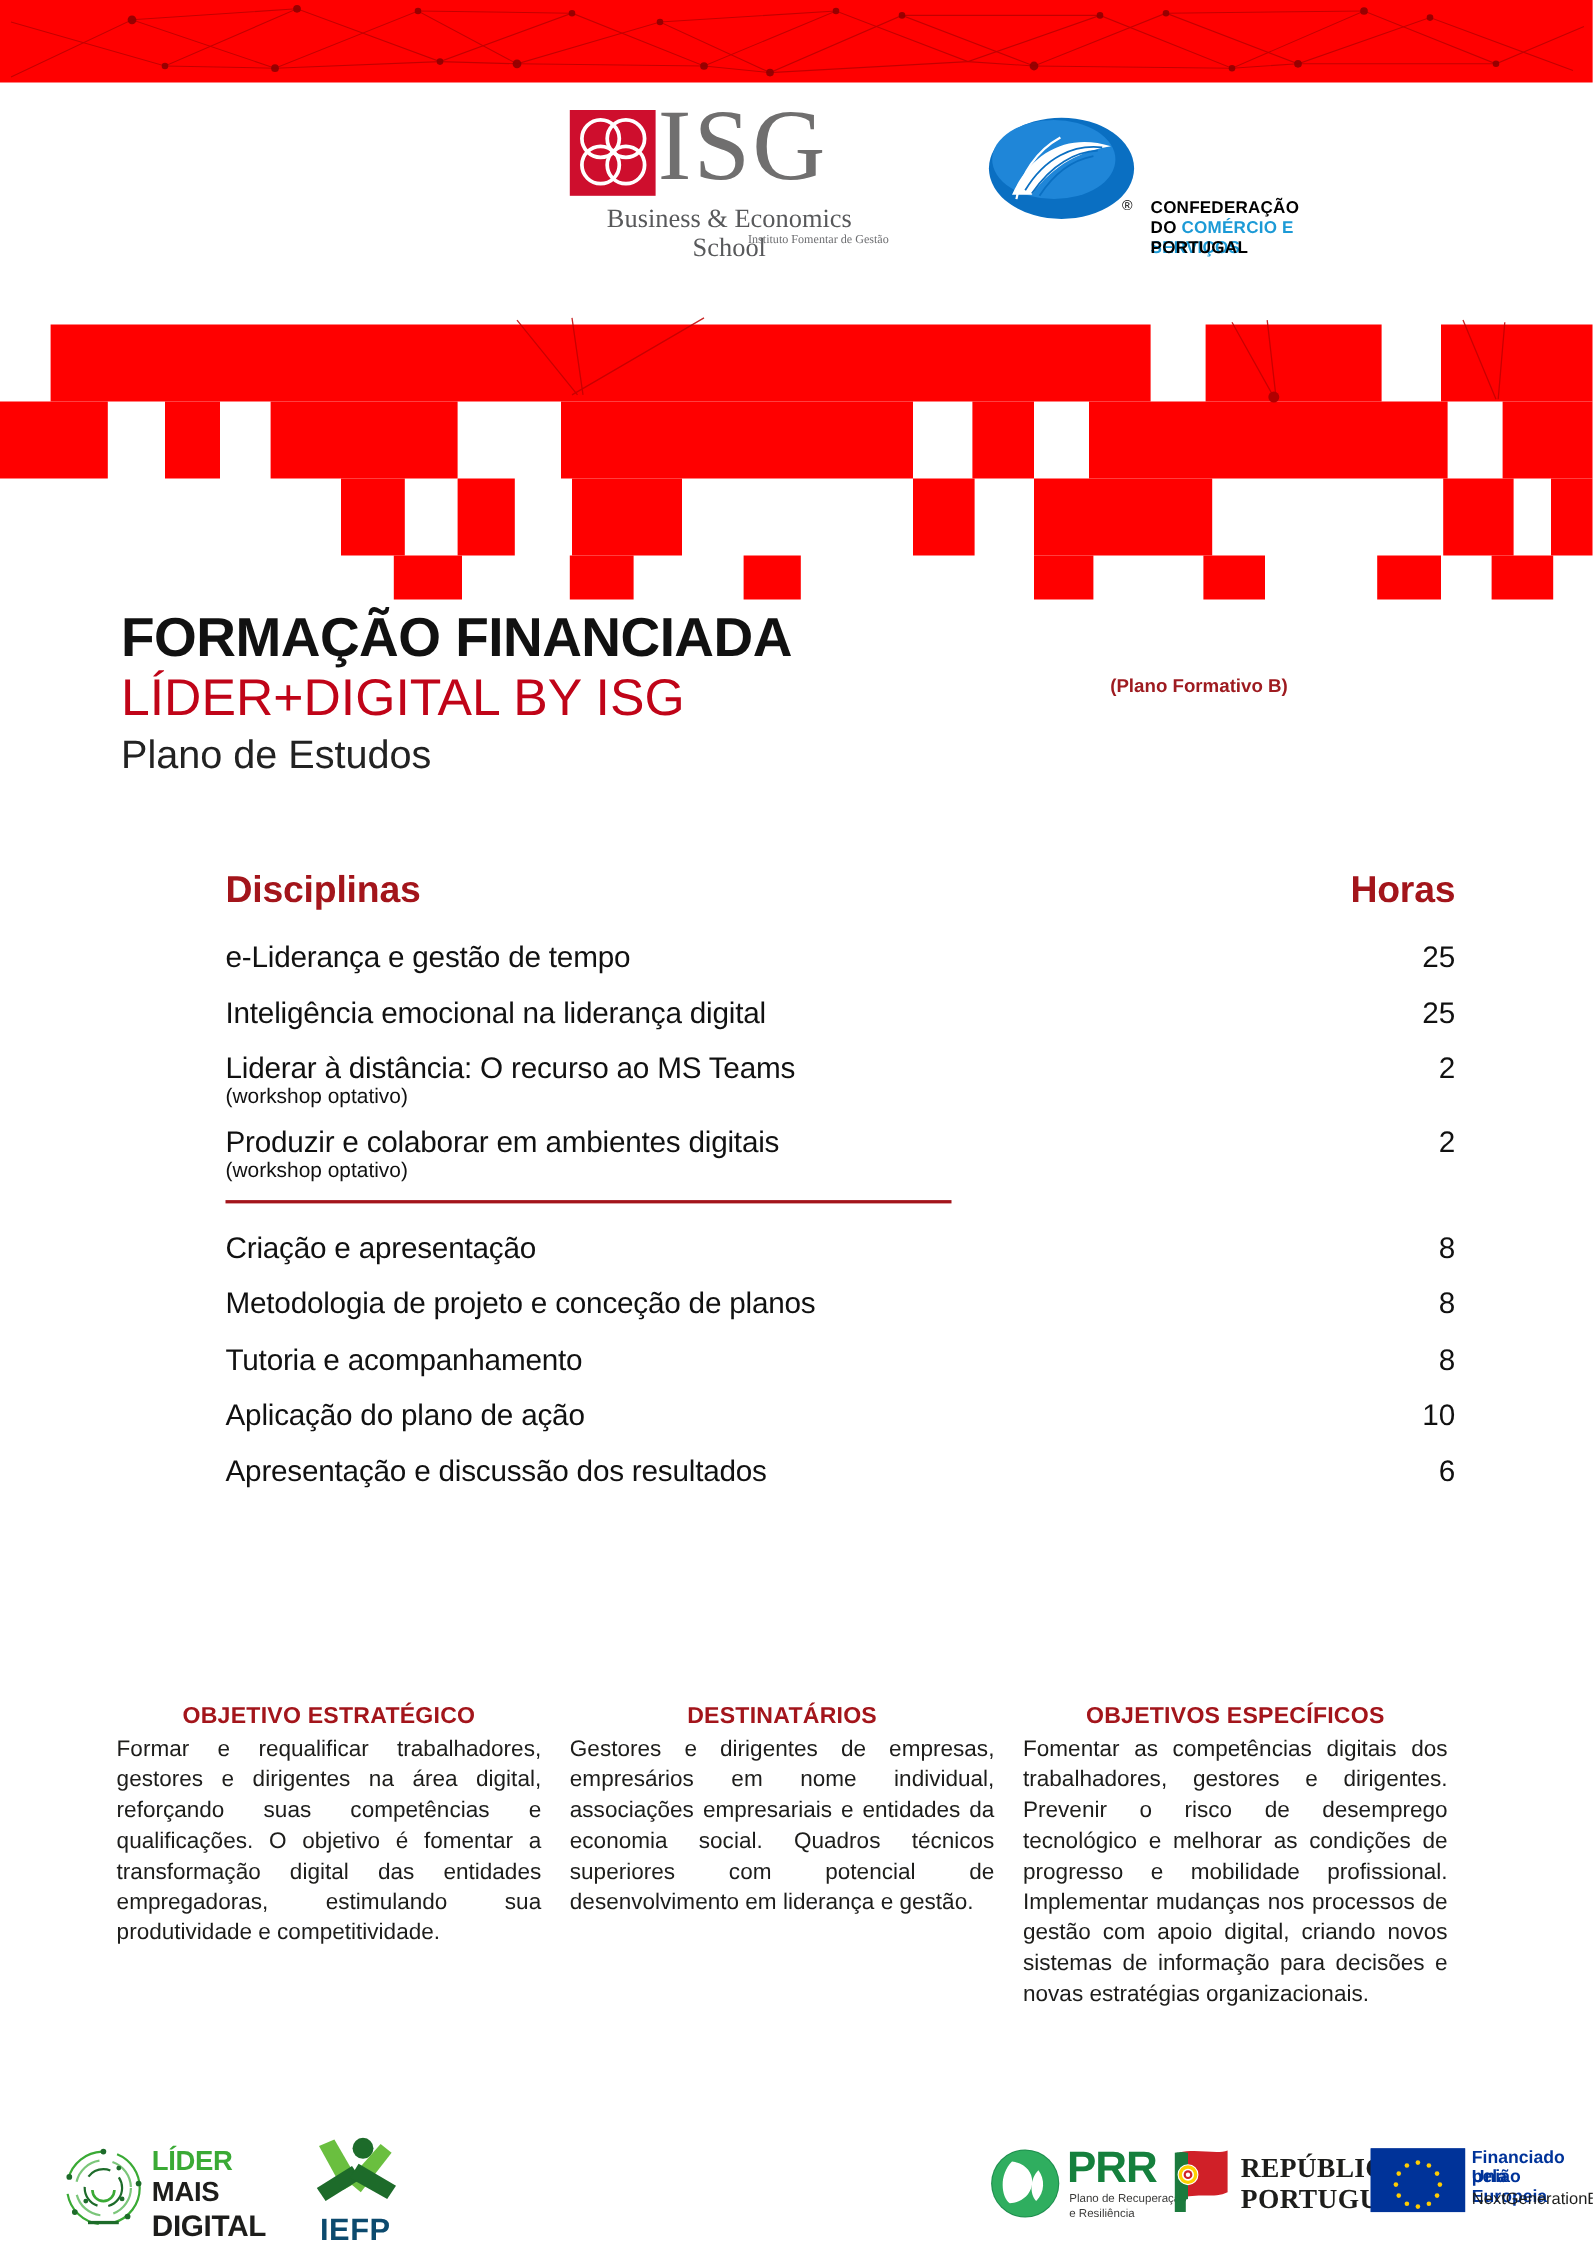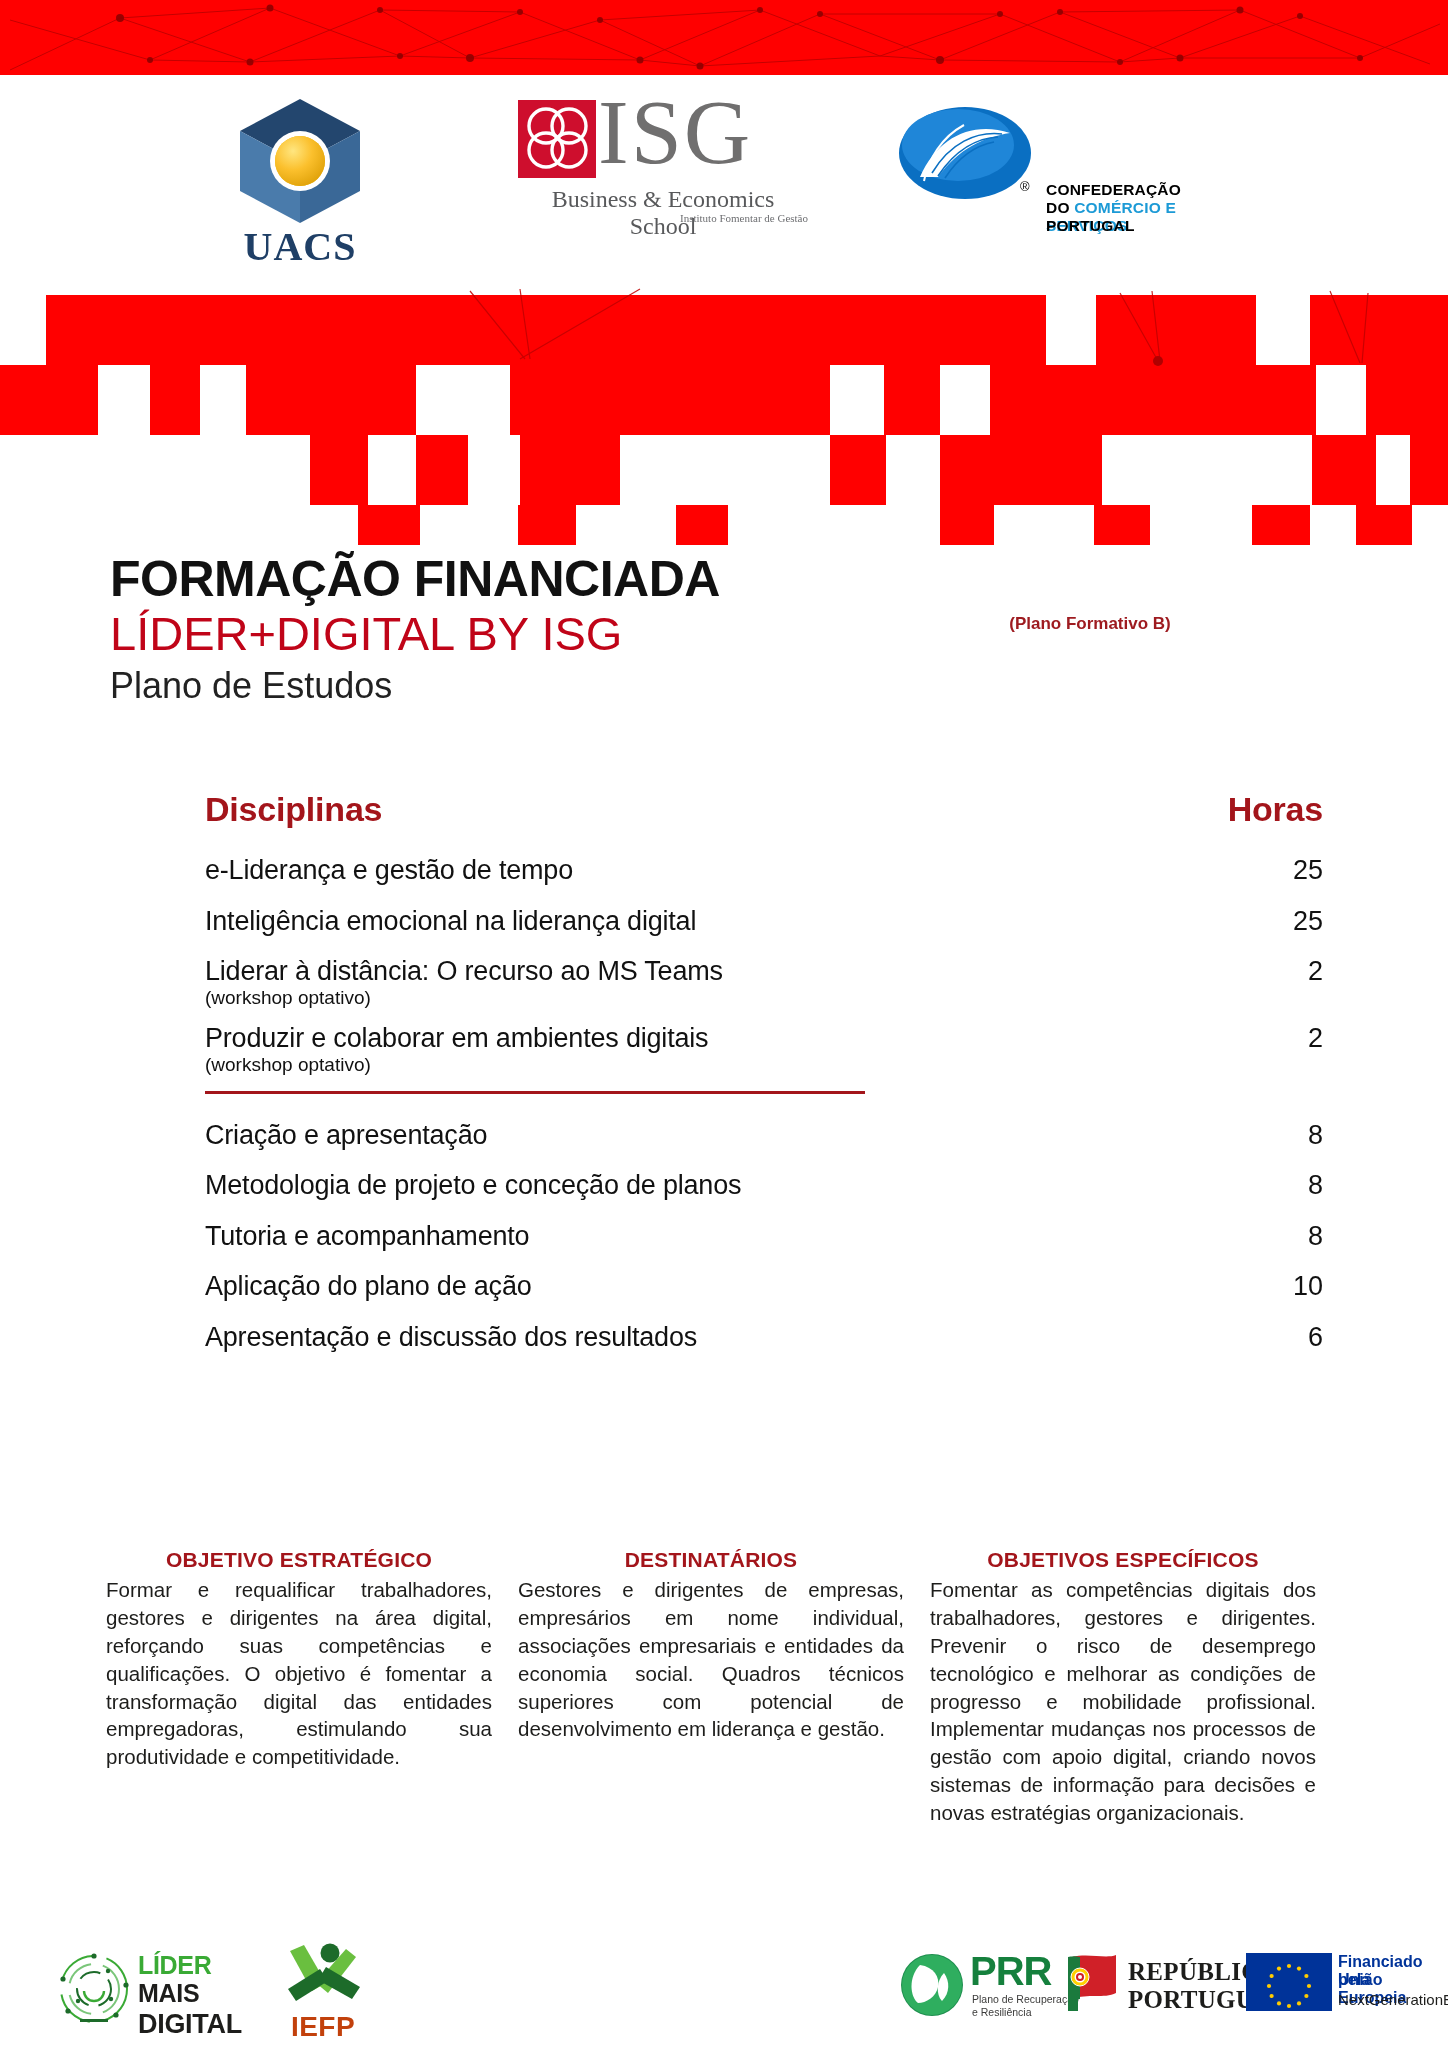--- a/index.html
+++ b/index.html
@@ -93,21 +93,21 @@
   .lmd { position:absolute; left:56px; top:20px; width:200px; height:90px; }
   .lmd-icon { position:absolute; left:0; top:6px; width:76px; height:76px; }
   .lmd-t1, .lmd-t2, .lmd-t3 { position:absolute; left:82px; font-weight:800; letter-spacing:-0.3px; line-height:1; }
   .lmd-t1 { top:8px;  font-size:25px; color:#3AAA35; }
   .lmd-t2 { top:36px; font-size:25px; color:#1d1d1b; }
   .lmd-t3 { top:66px; font-size:27px; color:#1d1d1b; }
 
   .iefp { position:absolute; left:268px; top:18px; width:110px; height:100px; }
   .iefp-mark { position:absolute; left:14px; top:0; width:82px; height:66px; }
   .iefp-label { position:absolute; left:0; top:68px; width:110px; text-align:center;
-                font-size:28px; font-weight:800; color:#c2410c; letter-spacing:0.5px; }
+                font-size:28px; font-weight:800; color:#0c4a6e; letter-spacing:0.5px; }
 
   .prr { position:absolute; left:900px; top:28px; width:220px; height:80px; }
   .prr-mark { position:absolute; left:0; top:0; width:64px; height:64px; }
   .prr-word { position:absolute; left:70px; top:-2px; font-size:40px; font-weight:800;
               color:#15803d; letter-spacing:-1px; line-height:1; }
   .prr-s1 { position:absolute; left:72px; top:40px; font-size:10.5px; color:#3c3c3b; }
   .prr-s2 { position:absolute; left:72px; top:53px; font-size:10.5px; color:#3c3c3b; }
 
   .rep { position:absolute; left:1066px; top:28px; width:230px; height:70px; }
   .rep-flag { position:absolute; left:0; top:0; width:52px; height:62px; }
@@ -155,38 +155,20 @@
         <circle cx="1000" cy="14" r="3"></circle>
       <circle cx="1120" cy="62" r="3"></circle>
         <circle cx="1240" cy="10" r="3.5"></circle>
       <circle cx="1360" cy="58" r="3"></circle>
     </g>
   </svg>
 </div>
 
 <div class="logo-strip">
 
-  <div class="uacs">
-    <svg class="uacs-cube" viewBox="0 0 132 132">
-      <polygon points="66,4 126,36 66,68 6,36" fill="#23466E"></polygon>
-      <polygon points="6,36 66,68 66,128 6,96" fill="#4A7BAB"></polygon>
-      <polygon points="126,36 126,96 66,128 66,68" fill="#3A6897"></polygon>
-      <circle cx="66" cy="66" r="30" fill="#ffffff"></circle>
-      <circle cx="66" cy="66" r="25" fill="#F3B700"></circle>
-      <circle cx="66" cy="66" r="25" fill="url(#ug)"></circle>
-      <defs>
-        <radialGradient id="ug" cx="0.36" cy="0.3" r="0.85">
-          <stop offset="0%" stop-color="#FFE680"></stop>
-          <stop offset="45%" stop-color="#FBC02D"></stop>
-          <stop offset="100%" stop-color="#D99A00"></stop>
-        </radialGradient>
-      </defs>
-    </svg>
-    <div class="uacs-label">UACS</div>
-  </div>
 
   <div class="isg">
     <div class="isg-mark">
       <svg width="78" height="78" viewBox="0 0 78 78">
         <g fill="none" stroke="#ffffff" stroke-width="3.4">
           <circle cx="28" cy="26" r="17"></circle>
           <circle cx="51" cy="26" r="17"></circle>
           <circle cx="28" cy="50" r="17"></circle>
           <circle cx="51" cy="50" r="17"></circle>
         </g>

